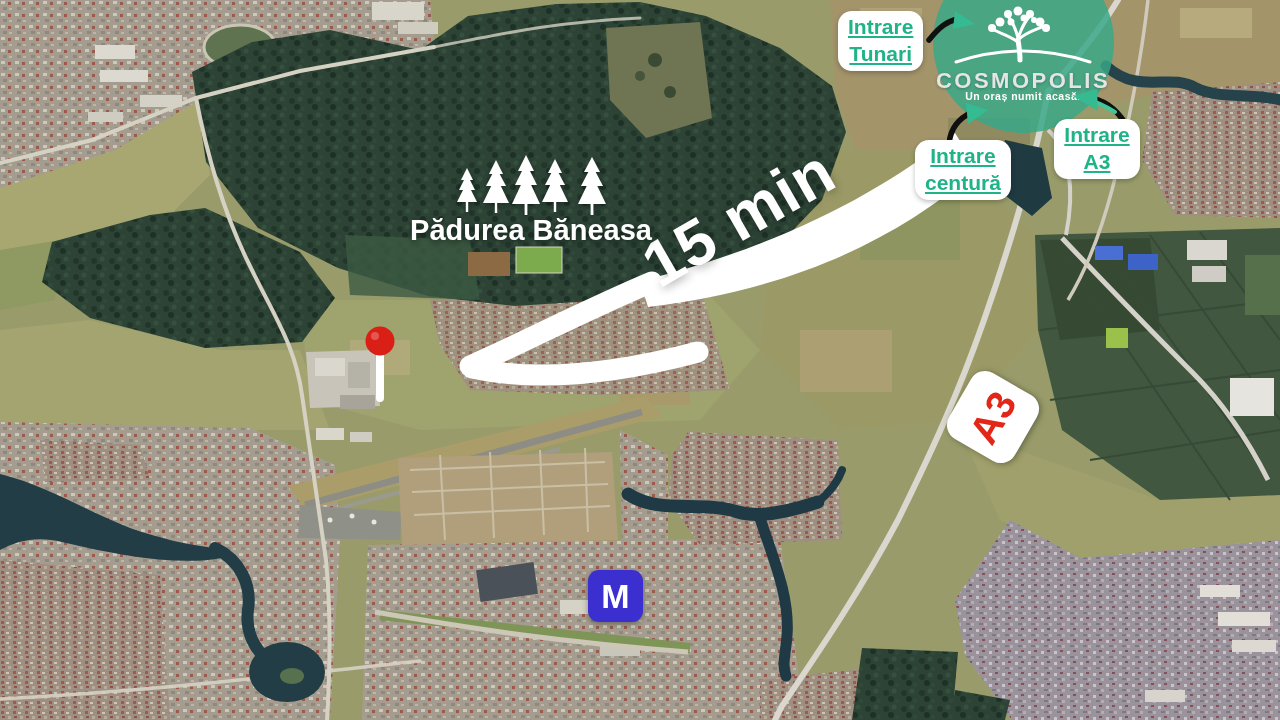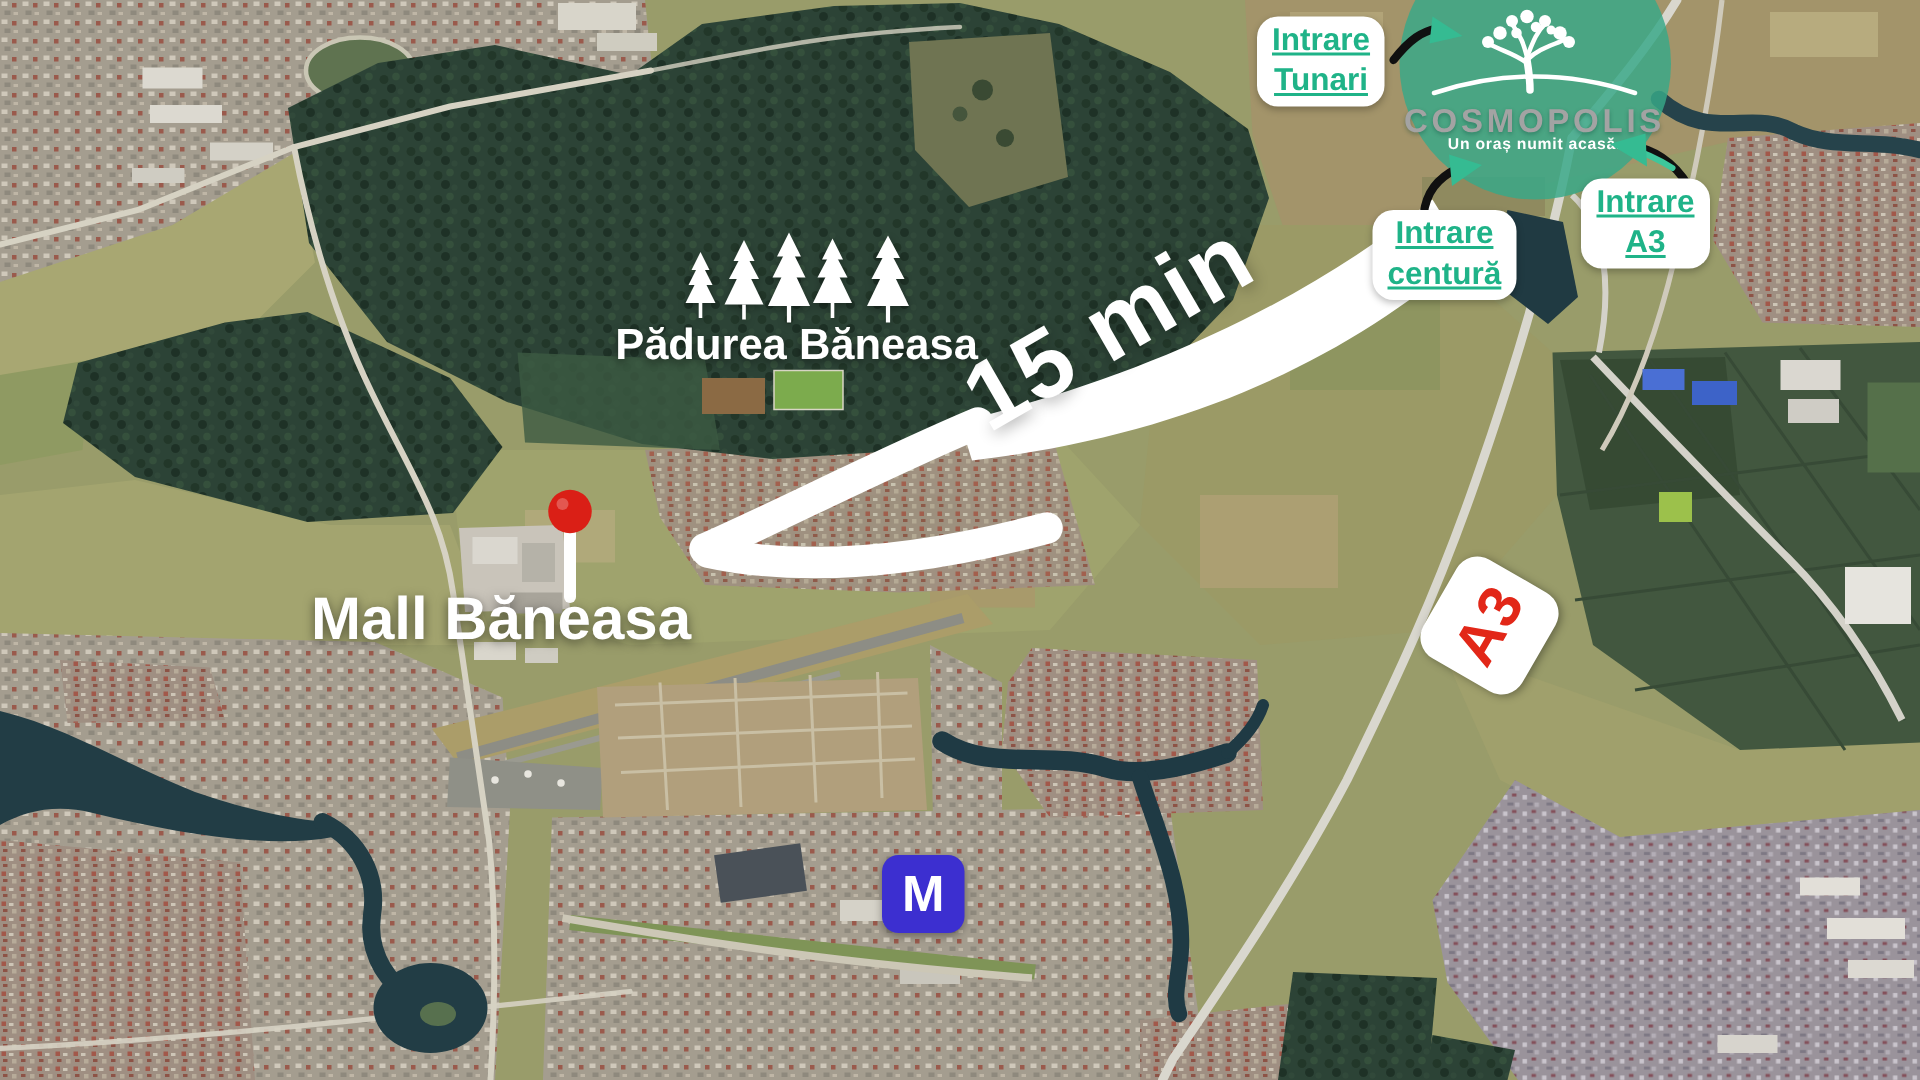--- a/index.html
+++ b/index.html
@@ -8,21 +8,21 @@
          font-family:"Liberation Sans",sans-serif;}
   .stage svg{display:block;}
   #terrain{position:absolute;left:0;top:0;z-index:0;}
   #overlay{position:absolute;left:0;top:0;z-index:5;pointer-events:none;}
 
   
   .logo-circle{position:absolute;left:933px;top:-48px;width:181px;height:181px;
                border-radius:50%;background:rgba(55,168,136,0.83);z-index:3;}
   .logo-tree{position:absolute;left:948px;top:4px;width:150px;height:64px;z-index:4;}
   .logo-name{position:absolute;left:928px;top:68px;width:190px;text-align:center;
-             color:#a3a3a3;font-size:22px;font-weight:800;letter-spacing:2.5px;z-index:4;
+             color:#e5e5e5;font-size:22px;font-weight:800;letter-spacing:2.5px;z-index:4;
              text-shadow:0 1px 3px rgba(0,60,45,.35);}
   .logo-tagline{position:absolute;left:928px;top:90px;width:190px;text-align:center;
              color:#fff;font-size:10.5px;font-weight:700;letter-spacing:.5px;z-index:4;}
 
   
   .callout{position:absolute;background:#fff;border-radius:14px;padding:3px 10px;
            color:#1fb388;font-weight:800;font-size:21px;line-height:1.28;
            text-align:center;white-space:pre-line;z-index:6;
            box-shadow:0 2px 5px rgba(0,0,0,.25);text-decoration:underline;}
   .co-tunari{left:838px;top:11px;}
@@ -312,21 +312,20 @@
       <polygon points="103,25 90,52 116,52"></polygon>
         <rect x="101.8" y="52" width="2.4" height="10"></rect>
       <polygon points="140,7 132,22 148,22"></polygon>
         <polygon points="140,15 129,36 151,36"></polygon>
       <polygon points="140,25 126,54 154,54"></polygon>
         <rect x="138.6" y="54" width="2.8" height="11"></rect>
     </g>
   </svg>
   <div class="forest-label">Pădurea Băneasa</div>
 
-  <div class="mall-label">Mall Băneasa</div>
 
   <div class="a3-badge">
     <span>A3</span>
   </div>
 
   <div class="metro-badge">
     <span>M</span>
   </div>
 
 </div>

